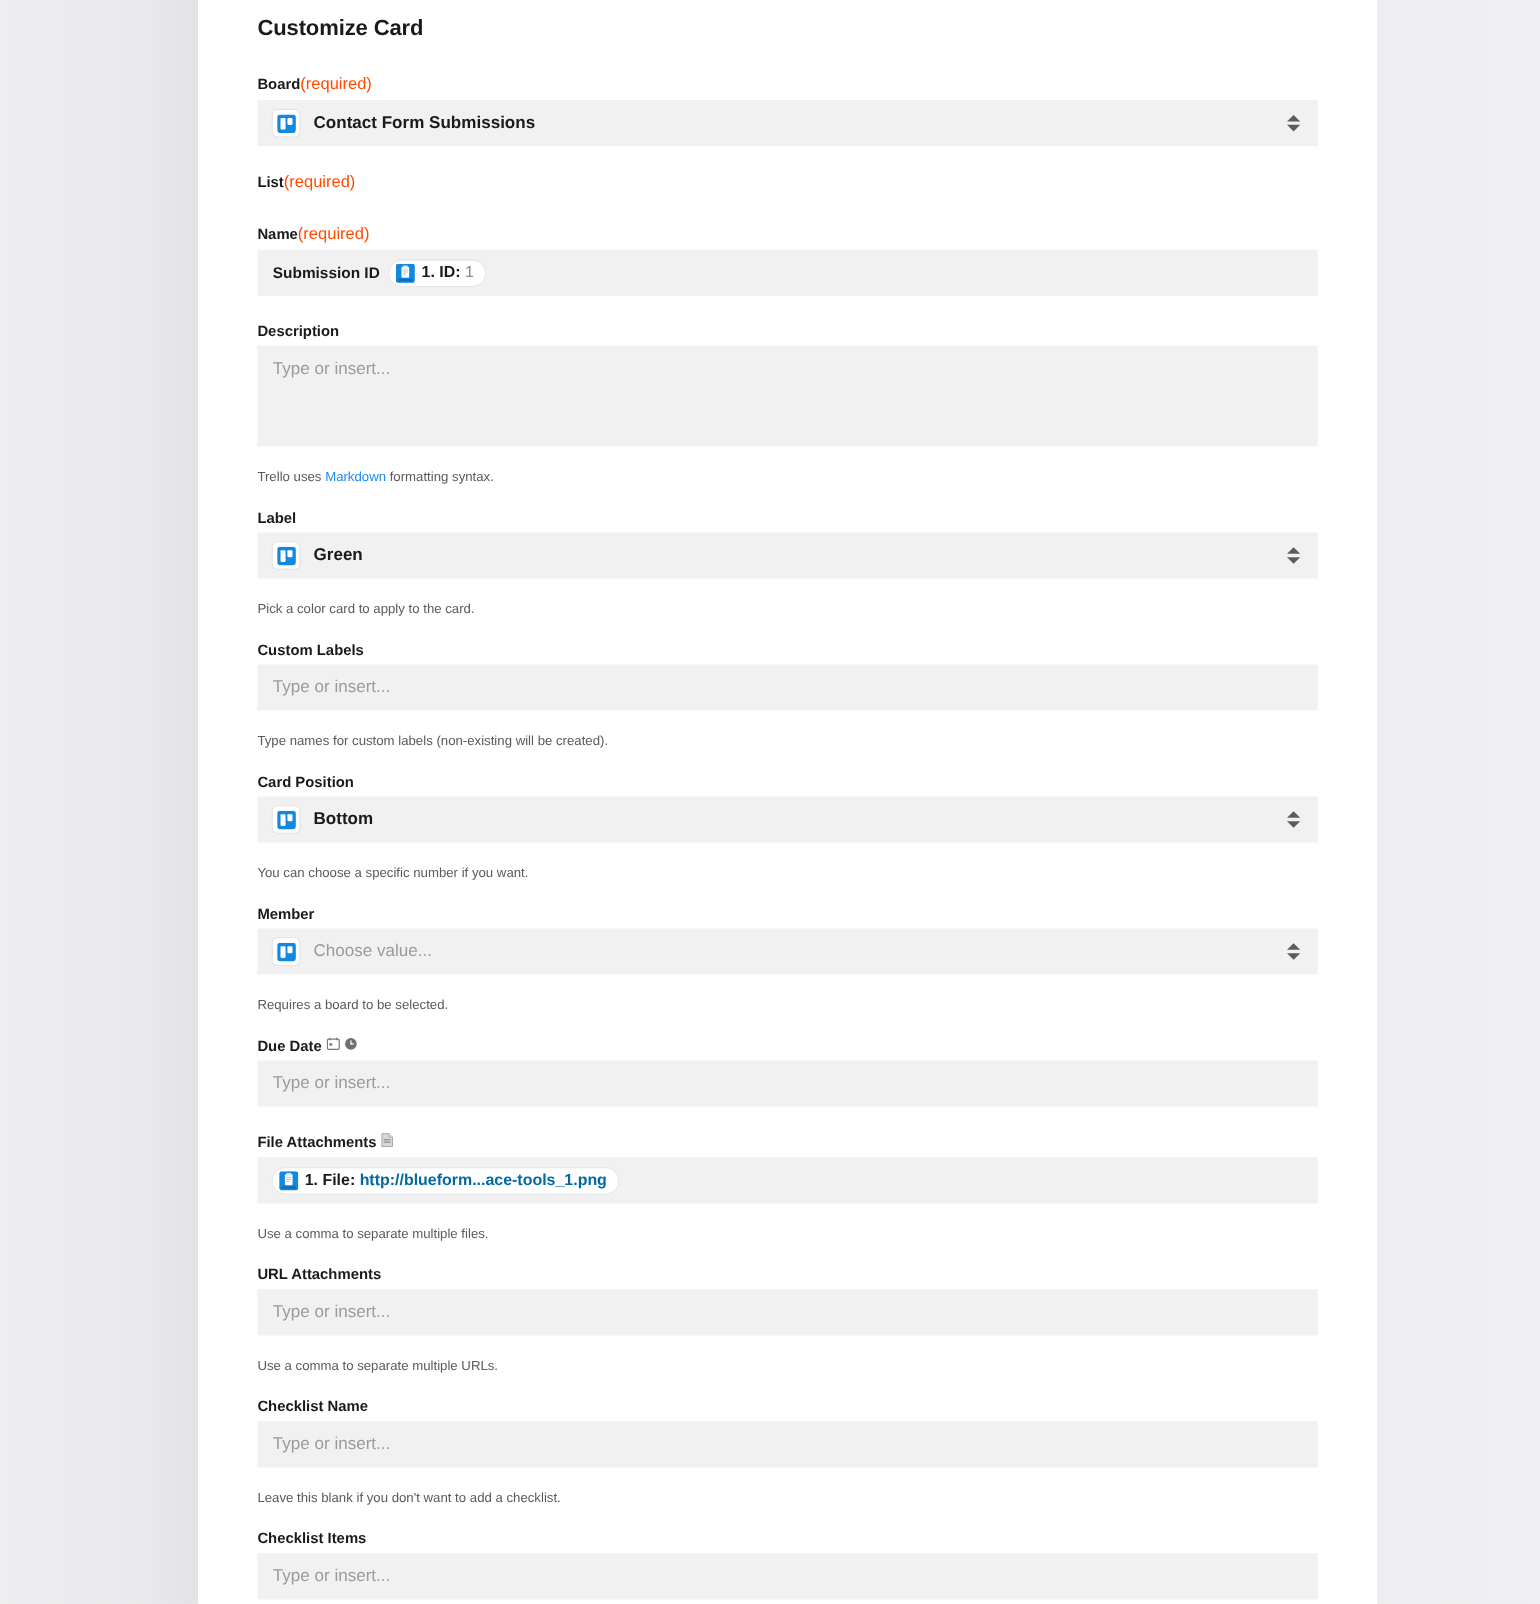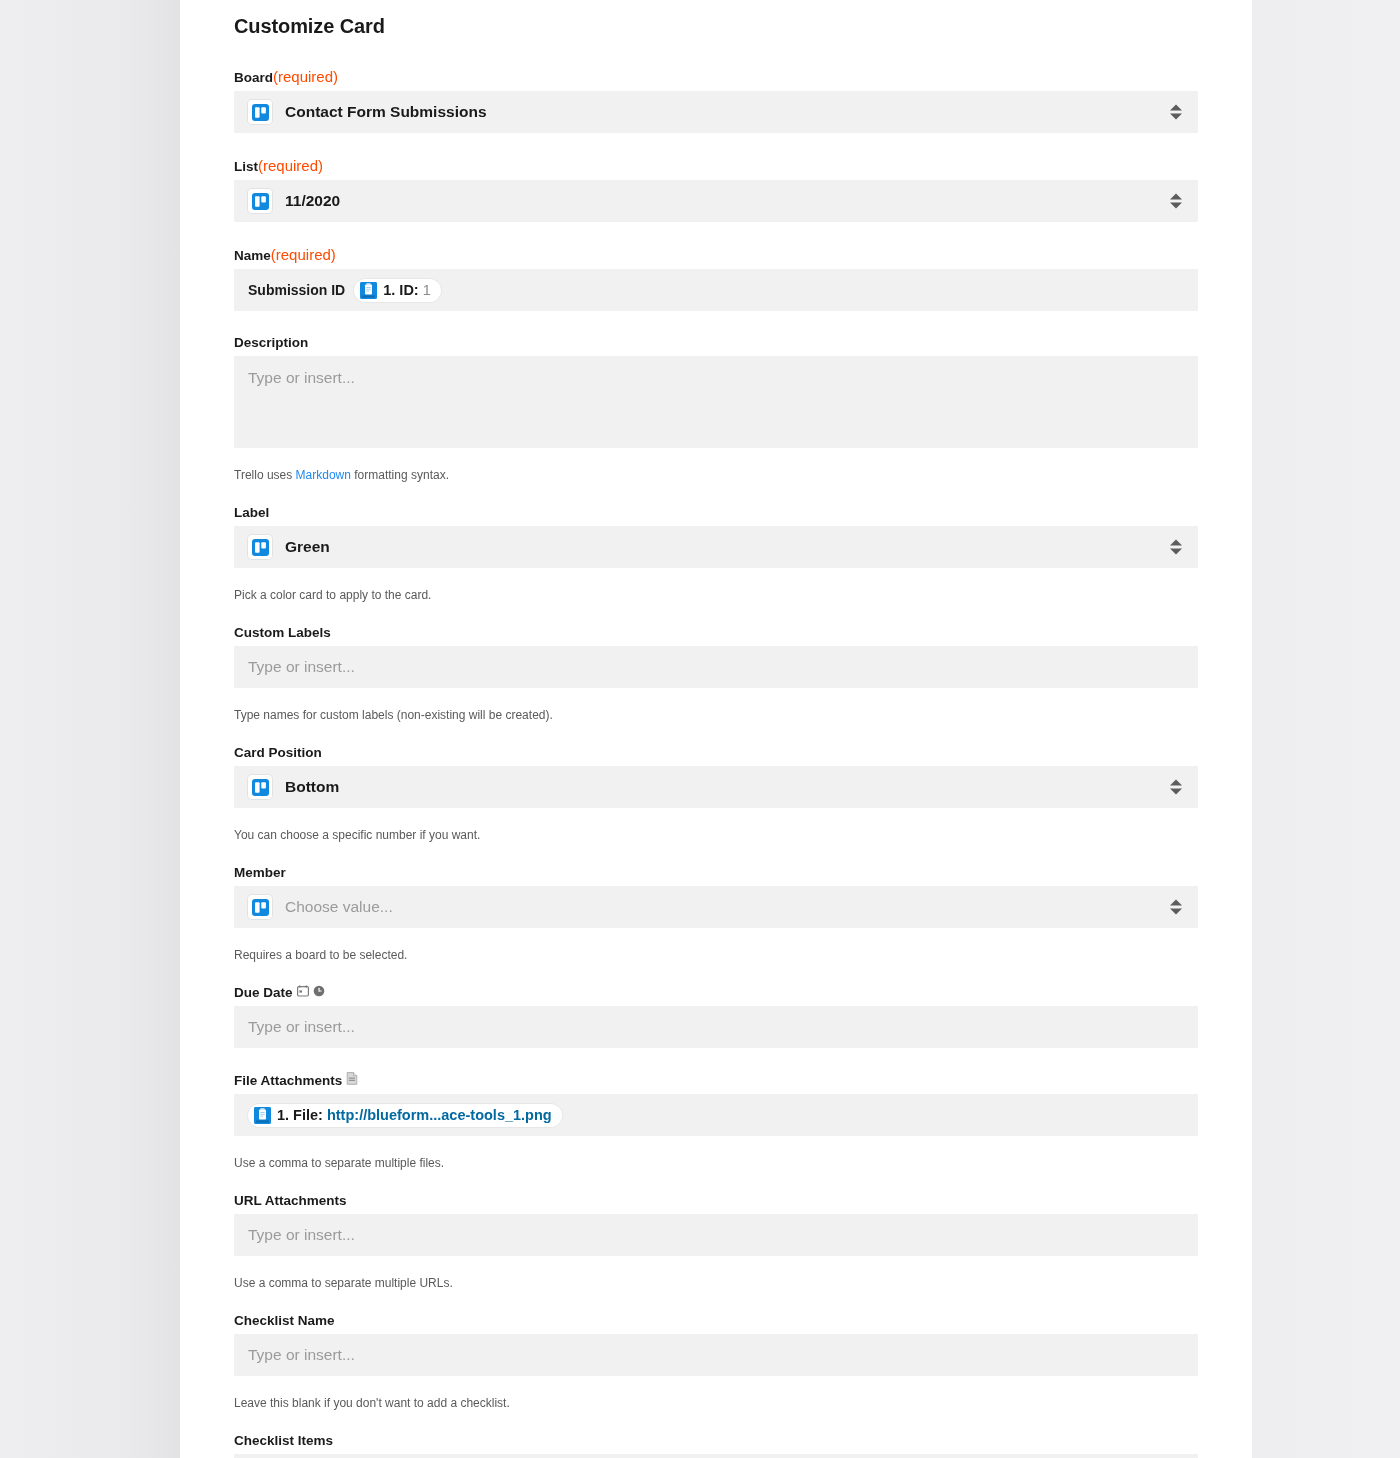--- a/index.html
+++ b/index.html
@@ -206,34 +206,20 @@
         </span>
       </div>
     </div>
 
     <div class="spacer-md"></div>
 
     <div class="field-block">
       <div class="label-row">
         <span class="field-label">List</span>
         <span class="required-tag">(required)</span>
-      </div>
-      <div class="control">
-        <span class="trello-icon">
-          <svg width="17" height="17" viewBox="0 0 17 17">
-              <rect x="0" y="0" width="17" height="17" rx="3" fill="#1189df"></rect>
-              <rect x="3" y="3.2" width="4.6" height="10.6" rx="1" fill="#ffffff"></rect>
-              <rect x="9.3" y="3.2" width="4.6" height="6.4" rx="1" fill="#ffffff"></rect>
-            </svg>
-        </span>
-        <span class="value-text">11/2020</span>
-        <span class="stepper">
-          <span class="tri-up"></span>
-            <span class="tri-down"></span>
-        </span>
       </div>
     </div>
 
     <div class="spacer-md"></div>
 
     <div class="field-block">
       <div class="label-row">
         <span class="field-label">Name</span>
         <span class="required-tag">(required)</span>
       </div>

